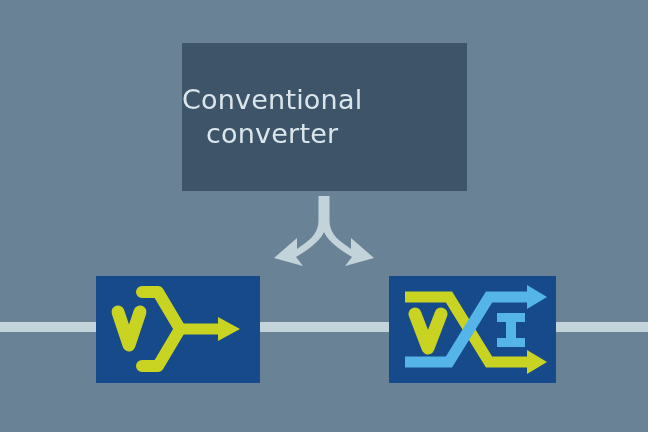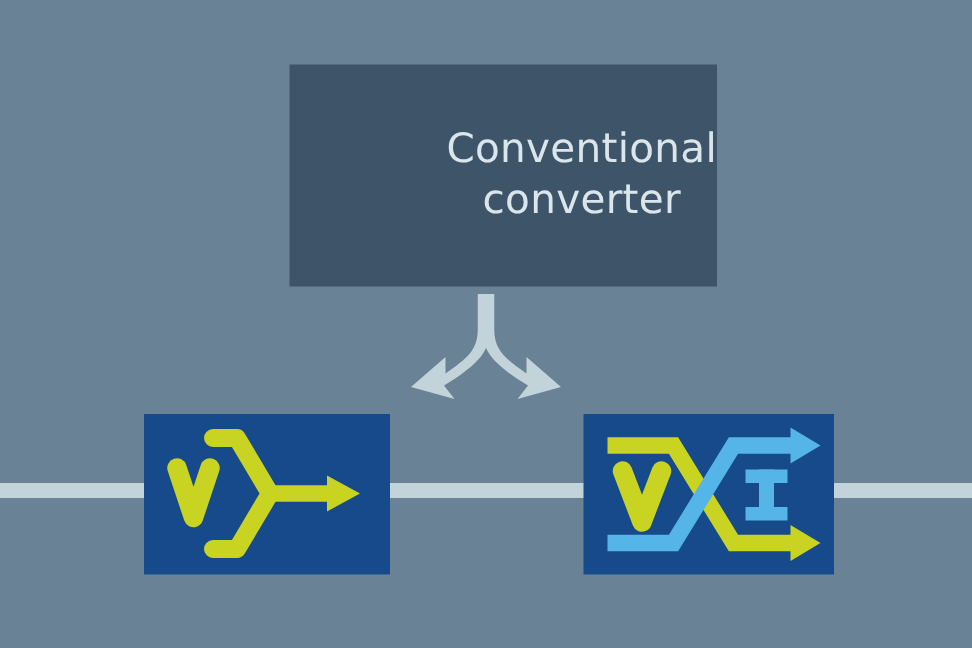--- a/index.html
+++ b/index.html
@@ -20,28 +20,28 @@
     position: absolute;
     left: 0;
     top: 322px;
     width: 648px;
     height: 10px;
     background: #c3d3da;
   }
   
   #converter-card {
     position: absolute;
-    left: 193px;
+    left: 182px;
     top: 43px;
     width: 285px;
     height: 148px;
     background: #3e5468;
     display: flex;
     align-items: center;
-    justify-content: flex-end;
+    justify-content: flex-start;
   }
   #converter-card-title {
     color: #dbe6ec;
     font-size: 27px;
     line-height: 1.25;
     font-weight: 400;
     text-align: center;
     letter-spacing: 0.2px;
     white-space: pre-line;
   }

